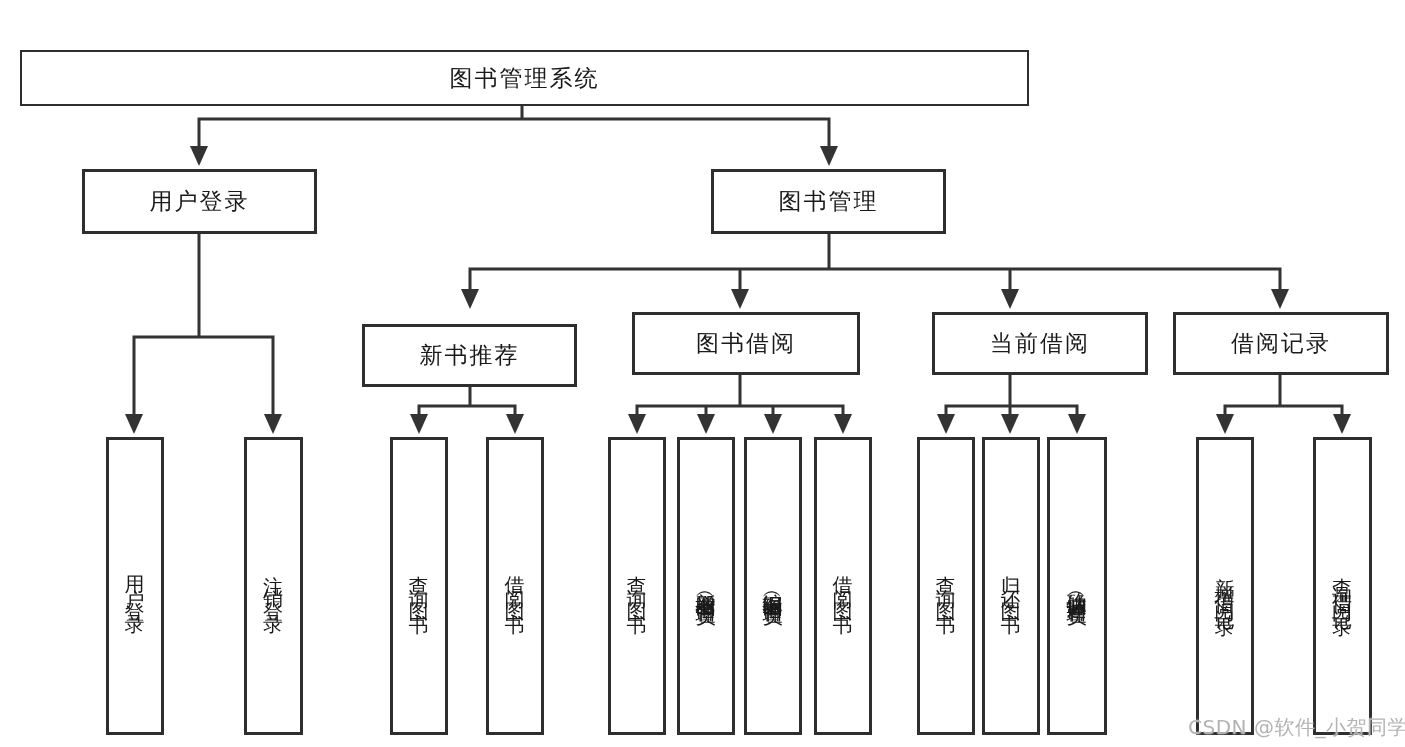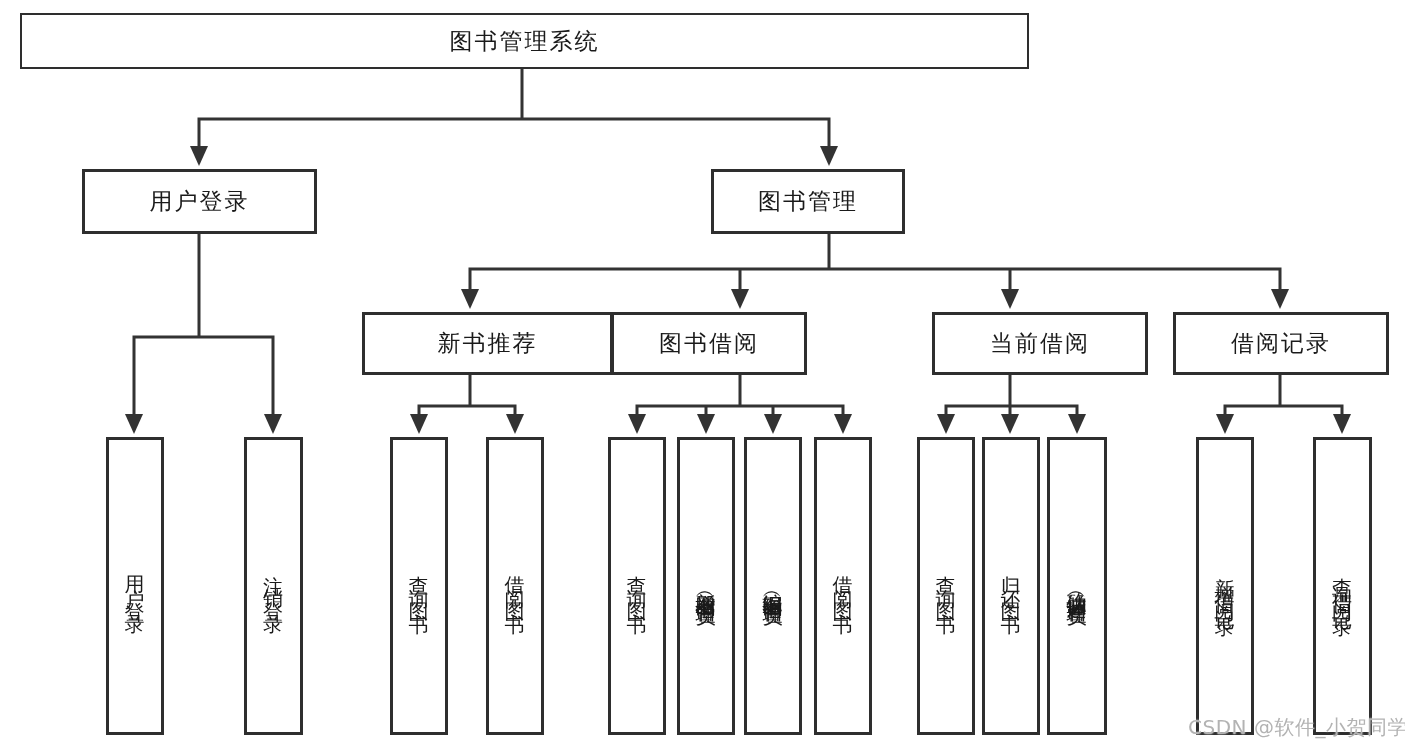--- a/index.html
+++ b/index.html
@@ -14,21 +14,21 @@
     color:var(--text);
   }
   .connectors{position:absolute;left:0;top:0;width:1405px;height:747px;}
   .connectors path{stroke:var(--line);stroke-width:3;fill:none;stroke-linecap:square;}
   .connectors polygon{fill:var(--line);stroke:none;}
   .box{
     position:absolute; box-sizing:border-box;
     background:var(--box-fill); border:3px solid var(--box-border);
     display:flex; align-items:center; justify-content:center;
   }
-  .box.root{border-width:2px;}
+  .box.root{border-width:2px;margin-top:37px;}
   .h .lbl{font-size:23px; letter-spacing:2px; white-space:nowrap;}
   .box.v{top:437px; height:298px;}
   .vlbl{
     writing-mode:vertical-rl; text-orientation:mixed;
     font-size:20px; line-height:1; white-space:nowrap;
   }
   .ls-wide{letter-spacing:13px;}
   .ls-med{letter-spacing:8px;}
   .ls-tight{letter-spacing:2px;}
   .watermark{
@@ -92,28 +92,28 @@
     </g>
   </svg>
 
   <div class="box h root" style="left:20px;top:13px;width:1009px;height:56px">
     <span class="lbl">图书管理系统</span>
   </div>
 
   <div class="box h" style="left:82px;top:169px;width:235px;height:65px">
     <span class="lbl">用户登录</span>
   </div>
-  <div class="box h" style="left:711px;top:169px;width:194px;height:65px">
+  <div class="box h" style="left:711px;top:169px;width:235px;height:65px">
     <span class="lbl">图书管理</span>
   </div>
 
-  <div class="box h" style="left:362px;top:312px;width:251px;height:63px">
+  <div class="box h" style="left:362px;top:324px;width:215px;height:63px">
     <span class="lbl">新书推荐</span>
   </div>
-  <div class="box h" style="left:611px;top:312px;width:196px;height:63px">
+  <div class="box h" style="left:632px;top:312px;width:228px;height:63px">
     <span class="lbl">图书借阅</span>
   </div>
   <div class="box h" style="left:932px;top:312px;width:216px;height:63px">
     <span class="lbl">当前借阅</span>
   </div>
   <div class="box h" style="left:1173px;top:312px;width:216px;height:63px">
     <span class="lbl">借阅记录</span>
   </div>
 
   <div class="box v" style="left:106px;width:58px">

